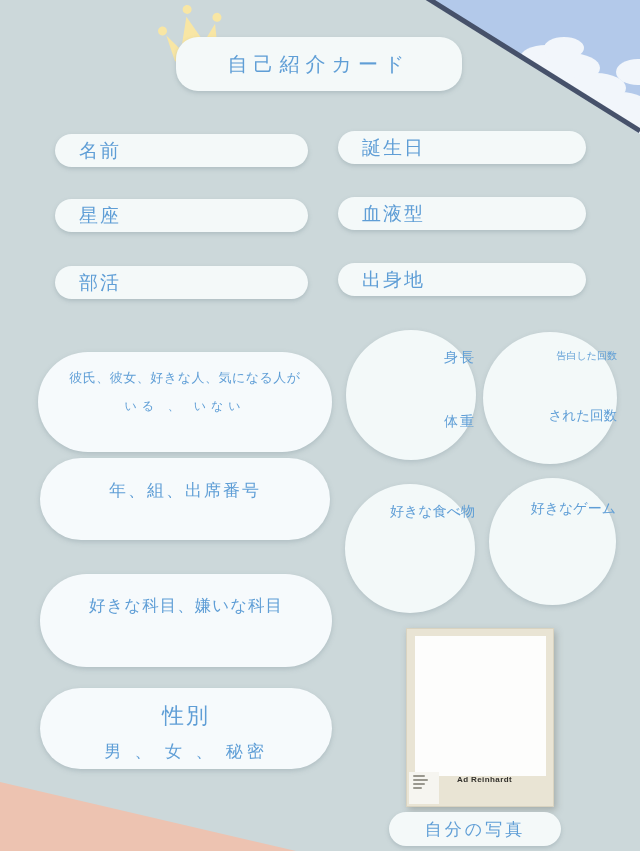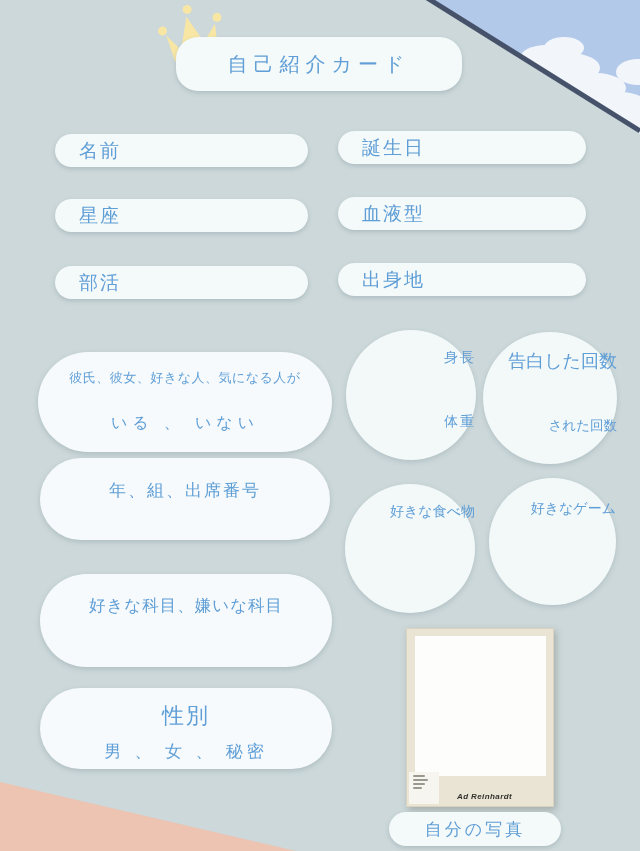--- a/index.html
+++ b/index.html
@@ -50,21 +50,21 @@
     left:406px;top:628px;width:148px;height:179px;
     background:#e9e4d4;border:1px solid #d9d3c0;box-sizing:border-box;
     box-shadow:2px 3px 7px rgba(90,90,80,.35);
   }
   #photo-area{
     position:absolute;left:8px;top:7px;width:131px;height:140px;
     background:#fdfdfc;
   }
   #polaroid-strip{
     position:absolute;left:8px;bottom:5px;width:139px;height:26px;
-    display:flex;align-items:flex-end;font-style:italic;
+    display:flex;align-items:flex-start;
   }
   #fine-print{
     position:absolute;left:-6px;top:-3px;width:30px;height:32px;
     background:#f6f5f0;
     padding:3px 0 0 4px;box-sizing:border-box;
   }
   #fine-print i{
     display:block;height:2px;width:12px;margin-bottom:2px;
     background:#9a988f;border-radius:1px;
   }
@@ -133,30 +133,30 @@
 </div>
 <div class="abs pill field blue-text" style="left:338px;top:197px;width:248px;">
   <span class="lbl">血液型</span>
 </div>
 <div class="abs pill field blue-text" style="left:338px;top:263px;width:248px;">
   <span class="lbl">出身地</span>
 </div>
 
 <div class="abs bigbox blue-text" style="left:38px;top:352px;width:294px;height:100px;">
   <div style="margin-top:17px;font-size:13px;letter-spacing:.5px;">彼氏、彼女、好きな人、気になる人が</div>
-  <div style="margin-top:26px;font-size:16px;letter-spacing:5px;">いる 、 いない</div>
+  <div style="margin-top:11px;font-size:12px;letter-spacing:5px;">いる 、 いない</div>
 </div>
 
 <div class="abs circle blue-text" style="left:346px;top:330px;width:130px;height:130px;">
   <div style="margin-top:19px;font-size:14px;letter-spacing:2px;">身長</div>
   <div style="margin-top:46px;font-size:14px;letter-spacing:2px;">体重</div>
 </div>
 
 <div class="abs circle blue-text" style="left:483px;top:332px;width:134px;height:132px;">
-  <div style="margin-top:17px;font-size:18px;">告白した回数</div>
+  <div style="margin-top:17px;font-size:10px;">告白した回数</div>
   <div style="margin-top:44px;font-size:13.5px;">された回数</div>
 </div>
 
 <div class="abs bigbox blue-text" style="left:40px;top:458px;width:290px;height:82px;">
   <div style="margin-top:21px;font-size:17px;letter-spacing:2px;">年、組、出席番号</div>
 </div>
 
 <div class="abs circle blue-text" style="left:345px;top:484px;width:130px;height:129px;">
   <div style="margin-top:19px;font-size:14px;">好きな食べ物</div>
 </div>

